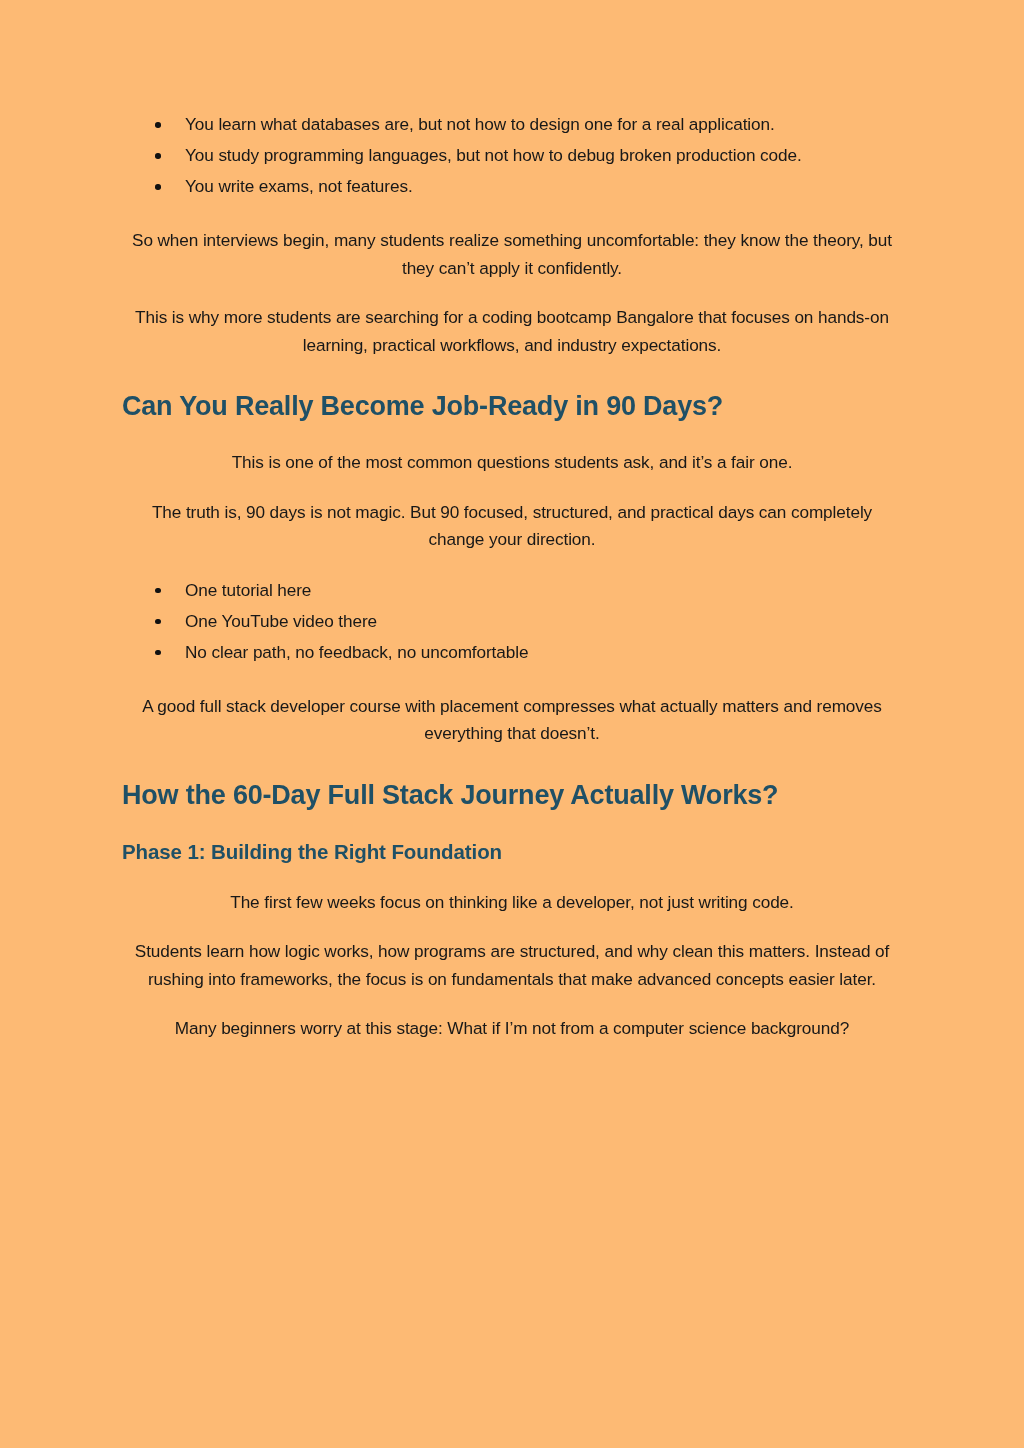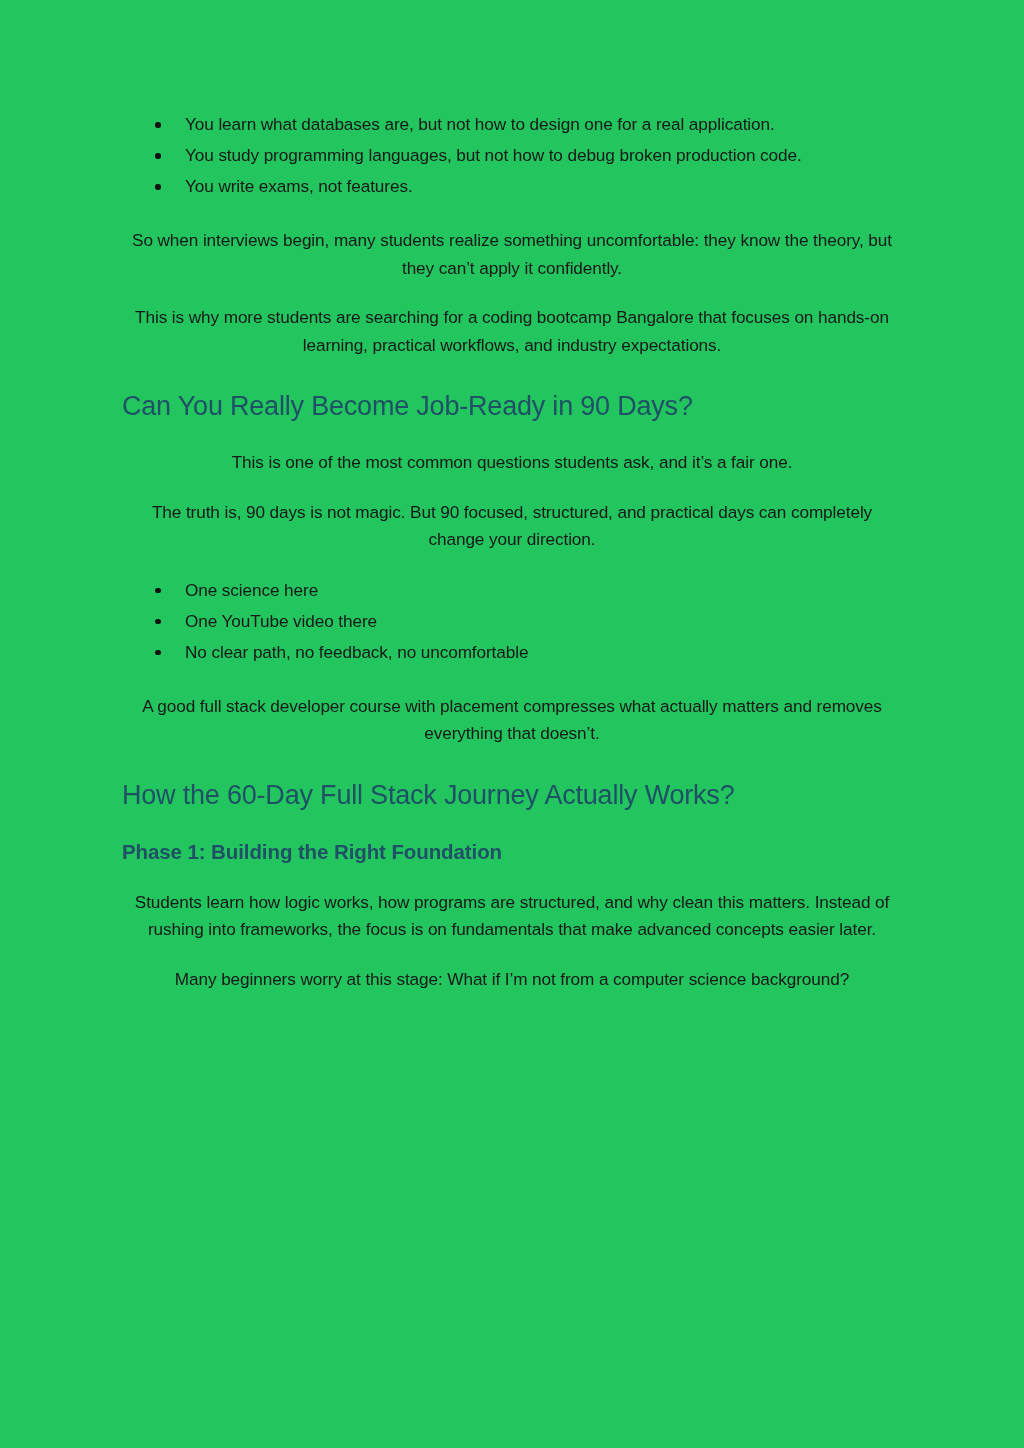--- a/index.html
+++ b/index.html
@@ -10,40 +10,40 @@
   body {
     width: 1024px;
     height: 1448px;
     font-family: "Liberation Sans", sans-serif;
     -webkit-font-smoothing: antialiased;
   }
   .page {
     position: relative;
     width: 1024px;
     height: 1448px;
-    background: #22c55e;
+    background: #fdba74;
     box-sizing: border-box;
     padding: 110px 122px 0 122px;
   }
   .content {
     width: 780px;
   }
   p.body-text {
     margin: 0 0 22px 0;
     font-size: 17.2px;
     line-height: 27.5px;
     color: #181818;
     letter-spacing: -0.1px;
     text-align: center;
   }
   h2.section-heading {
     margin: 30px 0 26px 0;
     font-size: 27px;
     line-height: 34px;
-    font-weight: 400;
+    font-weight: 700;
     color: #1f5066;
     letter-spacing: -0.2px;
   }
   h3.sub-heading {
     margin: 26px 0 24px 0;
     font-size: 20.5px;
     line-height: 27px;
     font-weight: 700;
     color: #1f5066;
     letter-spacing: -0.1px;
@@ -117,40 +117,41 @@
     <h2 class="section-heading">Can You Really Become Job-Ready in 90 Days?</h2>
 
     <p class="body-text">This is one of the most common questions students ask, and it’s a fair one.</p>
 
     <p class="body-text">The truth is, 90 days is not magic. But 90 focused, structured, and practical days can completely change your direction.</p>
 
 
     <ul class="bullet-list">
       <li>
         <span class="bullet-dot"></span>
-        <span class="li-text">One science here</span>
+        <span class="li-text">One tutorial here</span>
       </li>
       <li>
         <span class="bullet-dot"></span>
         <span class="li-text">One YouTube video there</span>
       </li>
       <li>
         <span class="bullet-dot"></span>
         <span class="li-text">No clear path, no feedback, no uncomfortable</span>
       </li>
     </ul>
 
     <div class="spacer-sm"></div>
 
     <p class="body-text">A good full stack developer course with placement compresses what actually matters and removes everything that doesn’t.</p>
 
 
     <h2 class="section-heading">How the 60-Day Full Stack Journey Actually Works?</h2>
 
     <h3 class="sub-heading">Phase 1: Building the Right Foundation</h3>
 
+    <p class="body-text">The first few weeks focus on thinking like a developer, not just writing code.</p>
 
     <p class="body-text">Students learn how logic works, how programs are structured, and why clean this matters. Instead of rushing into frameworks, the focus is on fundamentals that make advanced concepts easier later.</p>
 
     <p class="body-text">Many beginners worry at this stage: What if I’m not from a computer science background?</p>
 
   </div>
 </div>
 
 </body></html>

